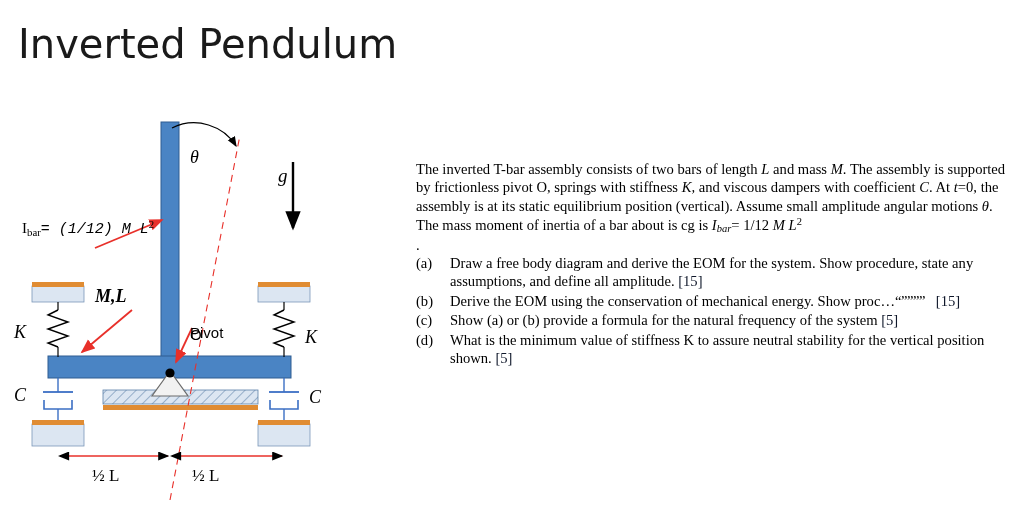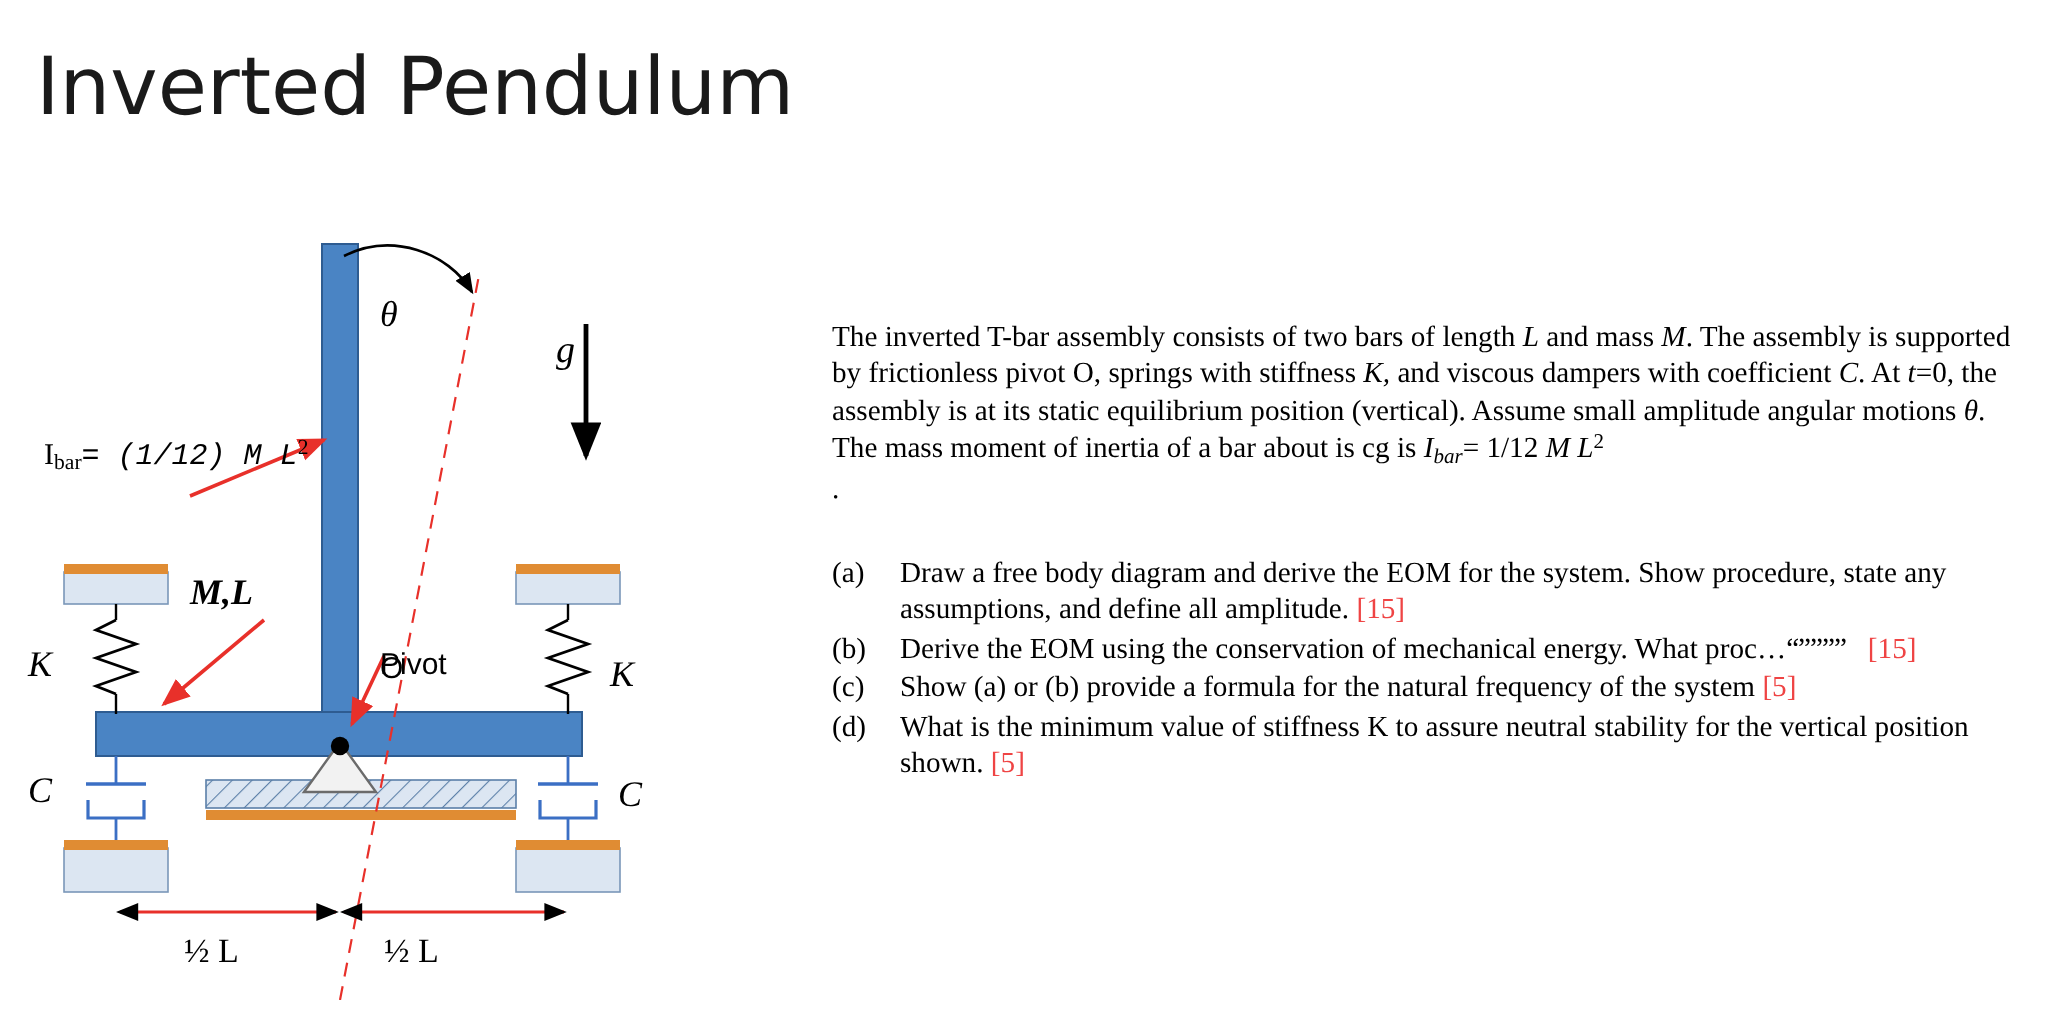--- a/index.html
+++ b/index.html
@@ -61,24 +61,24 @@
     position: absolute;
     left: 416px;
     top: 160px;
     width: 596px;
     font-family: "Liberation Serif", serif;
     font-size: 14.6px;
     color: #000;
     line-height: 1.26;
   }
   #text-block p.para {
-    margin: 0 0 24px 0;
+    margin: 0 0 0 0;
     text-align: left;
   }
-  .ref { color: #ef4444; }
+  .ref { color: #0f172a; }
   i { font-style: italic; }
   .sub { font-size: 0.72em; vertical-align: -0.25em; }
   .sup { font-size: 0.72em; vertical-align: 0.45em; }
   ol.items {
     list-style: none;
     margin: 0;
     padding: 0;
   }
   ol.items li {
     position: relative;
@@ -187,21 +187,21 @@
   <p class="para"><span>The inverted T-bar assembly consists of two bars of length </span><i>L</i><span> and mass </span><i>M</i><span>. The assembly is supported by frictionless pivot O, springs with stiffness </span><i>K,</i><span> and viscous dampers with coefficient </span><i>C</i><span>. At </span><i>t</i><span>=0, the assembly is at its static equilibrium position (vertical). Assume small amplitude angular motions </span><i>θ</i><span>. The mass moment of inertia of a bar about is cg is </span><i>I</i><i class="sub">bar</i><span>= 1/12 </span><i>M L</i><span class="sup">2</span><br><span>.</span></p>
 
   <ol class="items">
     <li>
       <span class="mark">(a)</span>
       <span>Draw a free body diagram and derive the EOM for the system. Show procedure, state any assumptions, and define all amplitude.</span>
       <span class="ref">[15]</span>
     </li>
     <li>
       <span class="mark">(b)</span>
-      <span>Derive the EOM using the conservation of mechanical energy. What proc…</span><span class="garble">“””””</span>&nbsp;&nbsp;
+      <span>Derive the EOM using the conservation of mechanical energy. Show proc…</span><span class="garble">“””””</span>&nbsp;&nbsp;
       <span class="ref">[15]</span>
     </li>
     <li>
       <span class="mark">(c)</span>
       <span>Show (a) or (b) provide a formula for the natural frequency of the system</span>
       <span class="ref">[5]</span>
     </li>
     <li>
       <span class="mark">(d)</span>
       <span>What is the minimum value of stiffness K to assure neutral stability for the vertical position shown.</span>

